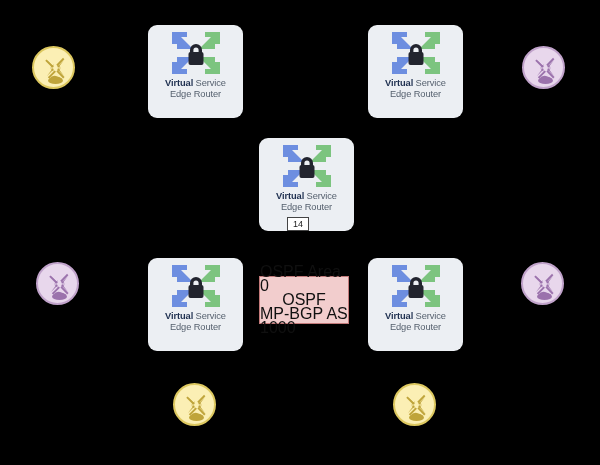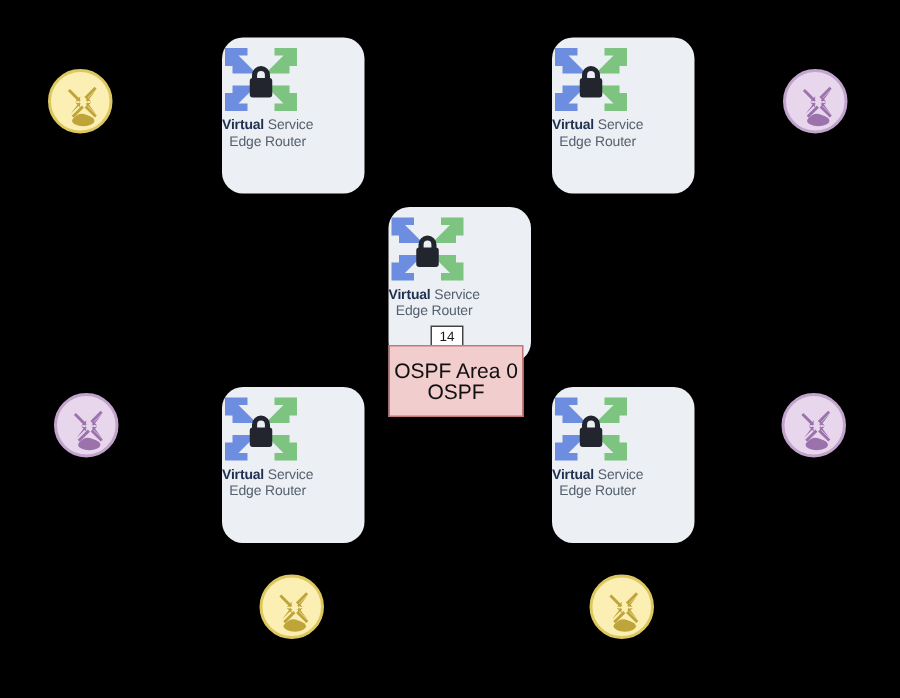--- a/index.html
+++ b/index.html
@@ -13,27 +13,27 @@
     height: 465px;
     background: #000000;
     overflow: hidden;
     font-family: "Liberation Sans", sans-serif;
   }
 
   
   .vser-card {
     position: absolute;
     width: 95px;
-    height: 104px;
+    height: 93px;
     background: #eceff3;
-    border-radius: 14px;
+    border-radius: 9px;
     box-sizing: border-box;
     display: flex;
     flex-direction: column;
-    align-items: flex-start;
+    align-items: center;
     justify-content: flex-start;
     padding-top: 5px;
   }
   .vser-icon {
     width: 52px;
     height: 46px;
     display: block;
   }
   .vser-label {
     margin-top: 2px;
@@ -77,22 +77,23 @@
   .annotation-box {
     position: absolute;
     background: #f2cdcd;
     border: 1px solid #c27979;
     box-sizing: border-box;
     display: flex;
     flex-direction: column;
     align-items: center;
     justify-content: center;
     color: #101010;
-    font-size: 14px;
+    font-size: 16px;
     line-height: 14px;
+    margin-top: 46px;
   }
 </style>
 </head>
 <body>
 
 <div id="canvas">
 
   <div class="vser-card" style="left:148px; top:25px;">
     <span class="vser-icon">
       <svg viewBox="0 0 52 46" xmlns="http://www.w3.org/2000/svg">
@@ -288,15 +289,16 @@
         <path d="M15 31 q3 -4 7 -3 q4 1 6.5 3 z"></path>
       </g>
     </svg>
   </div>
 
   <div class="link-badge" style="left:287px; top:217px; width:22px; height:14px;">14</div>
 
   <div class="annotation-box" style="left:259px; top:230px; width:90px; height:48px;">
     <div>OSPF Area 0</div>
     <div>OSPF</div>
+    <div>MP-BGP AS 1000</div>
   </div>
 
 </div>
 
 </body></html>

